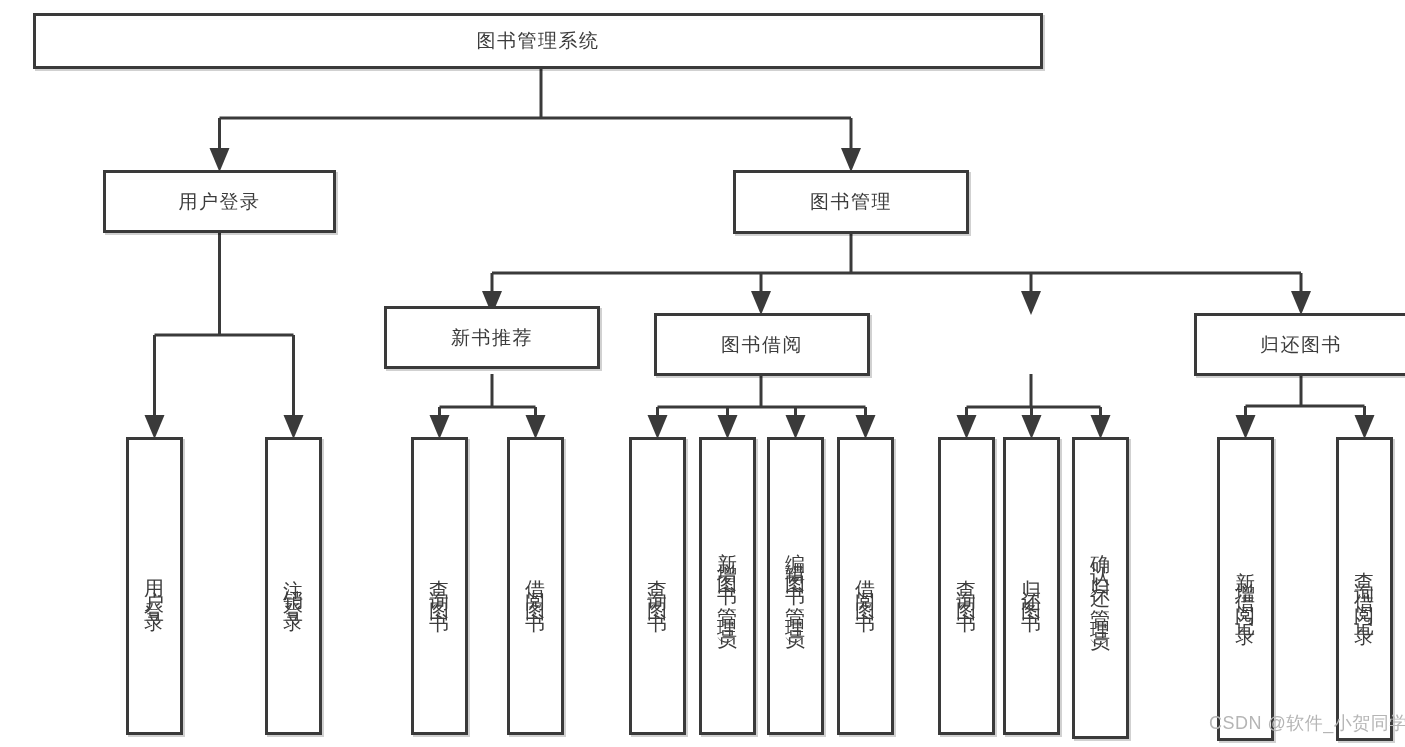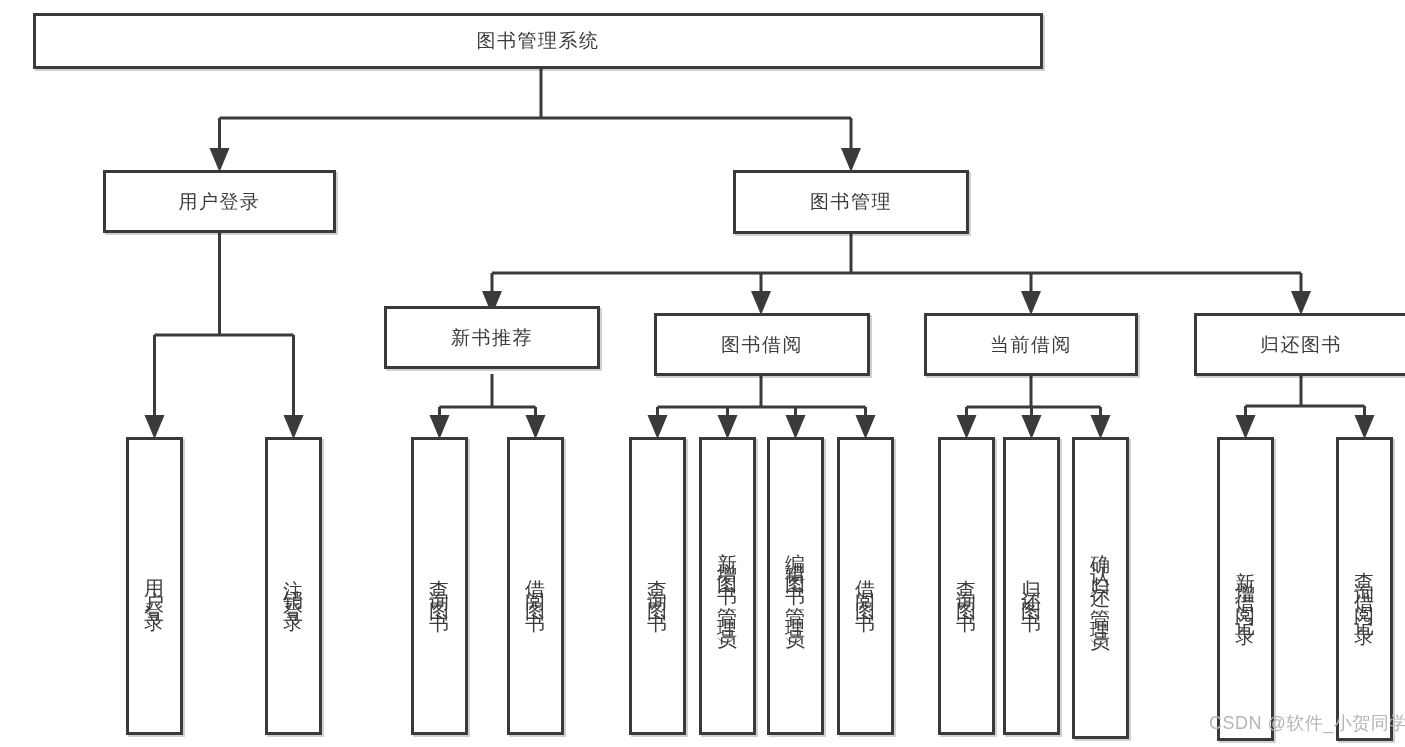--- a/index.html
+++ b/index.html
@@ -149,23 +149,20 @@
   <div class="node" style="left:712px;top:170px;width:236px;height:64px">
     <span class="hlabel">图书管理</span>
   </div>
 
   <div class="node" style="left:363px;top:306px;width:216px;height:63px">
     <span class="hlabel">新书推荐</span>
   </div>
   <div class="node" style="left:633px;top:313px;width:216px;height:63px">
     <span class="hlabel">图书借阅</span>
   </div>
-  <div class="node" style="left:903px;top:313px;width:214px;height:63px">
-    <span class="hlabel">当前借阅</span>
-  </div>
   <div class="node" style="left:1173px;top:313px;width:214px;height:63px">
     <span class="hlabel">归还图书</span>
   </div>
 
   <div class="node" style="left:105px;top:437px;width:57px;height:298px">
     <span class="vlabel">用户登录</span>
   </div>
   <div class="node" style="left:244px;top:437px;width:57px;height:298px">
     <span class="vlabel">注销登录</span>
   </div>

